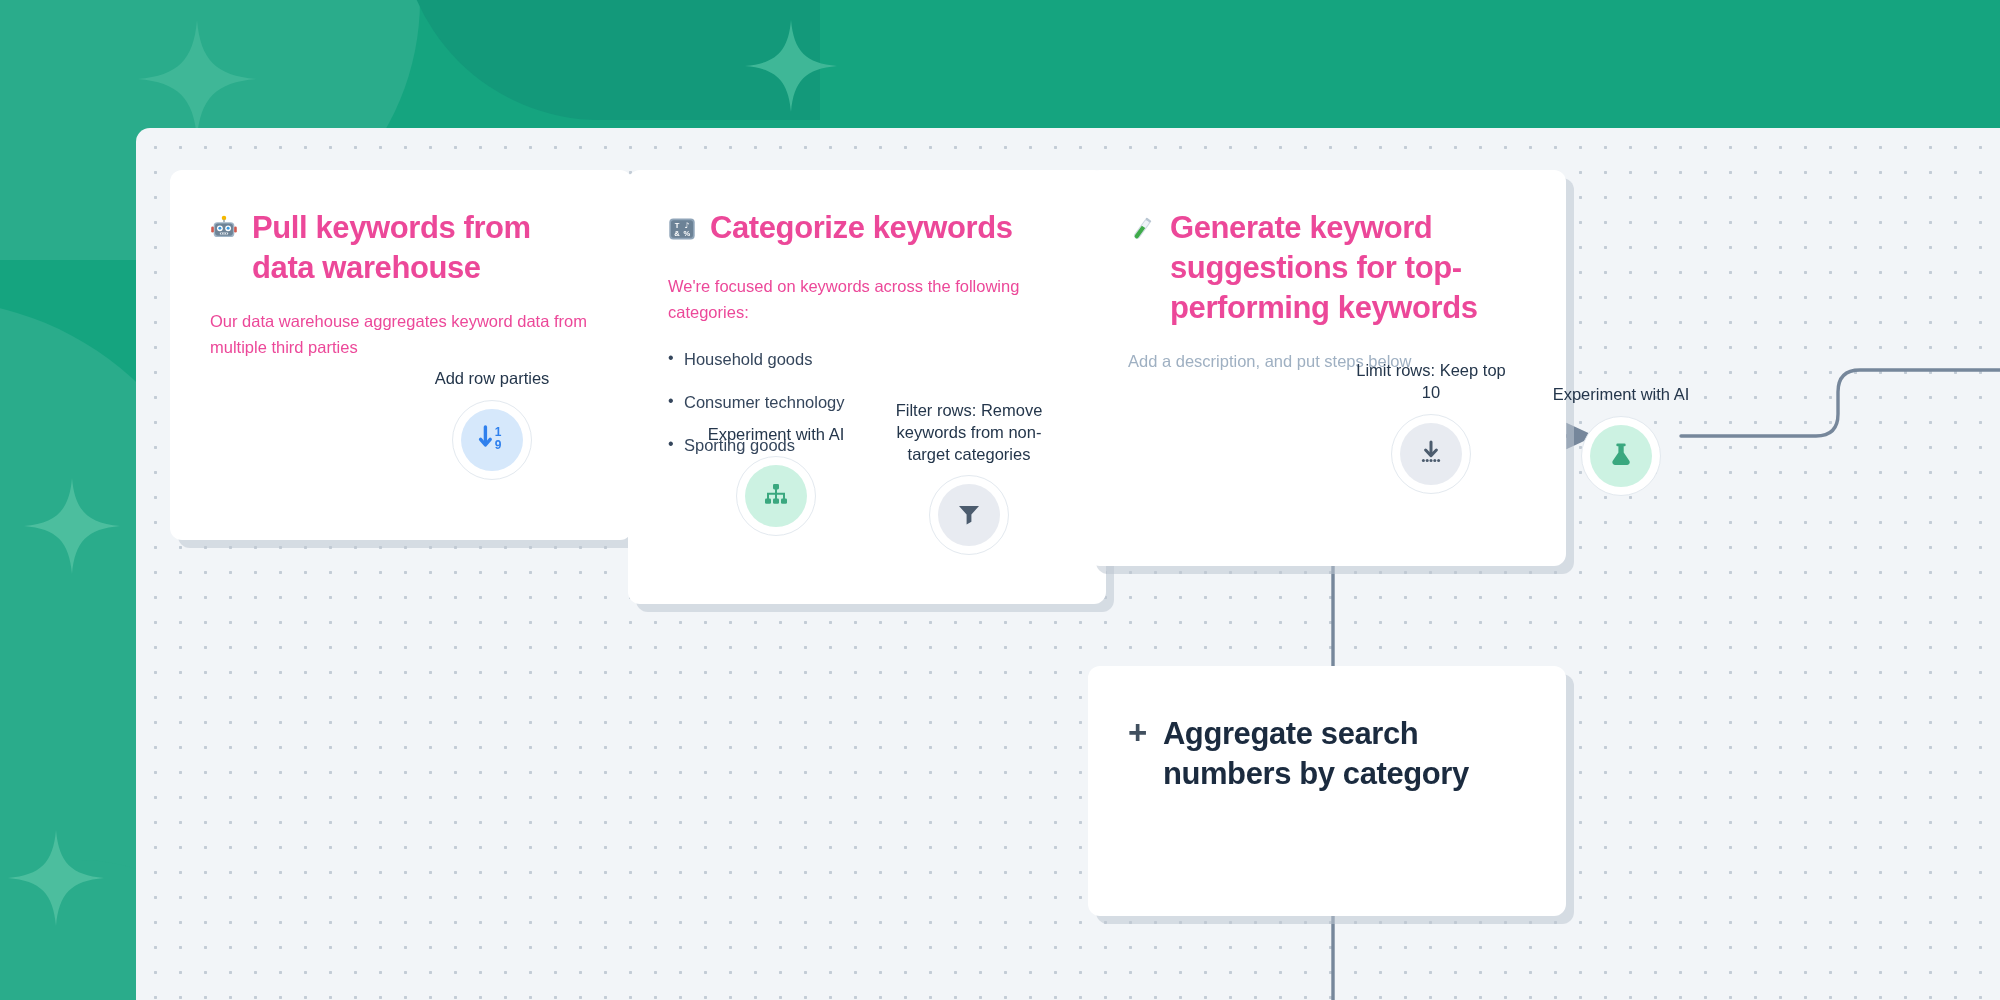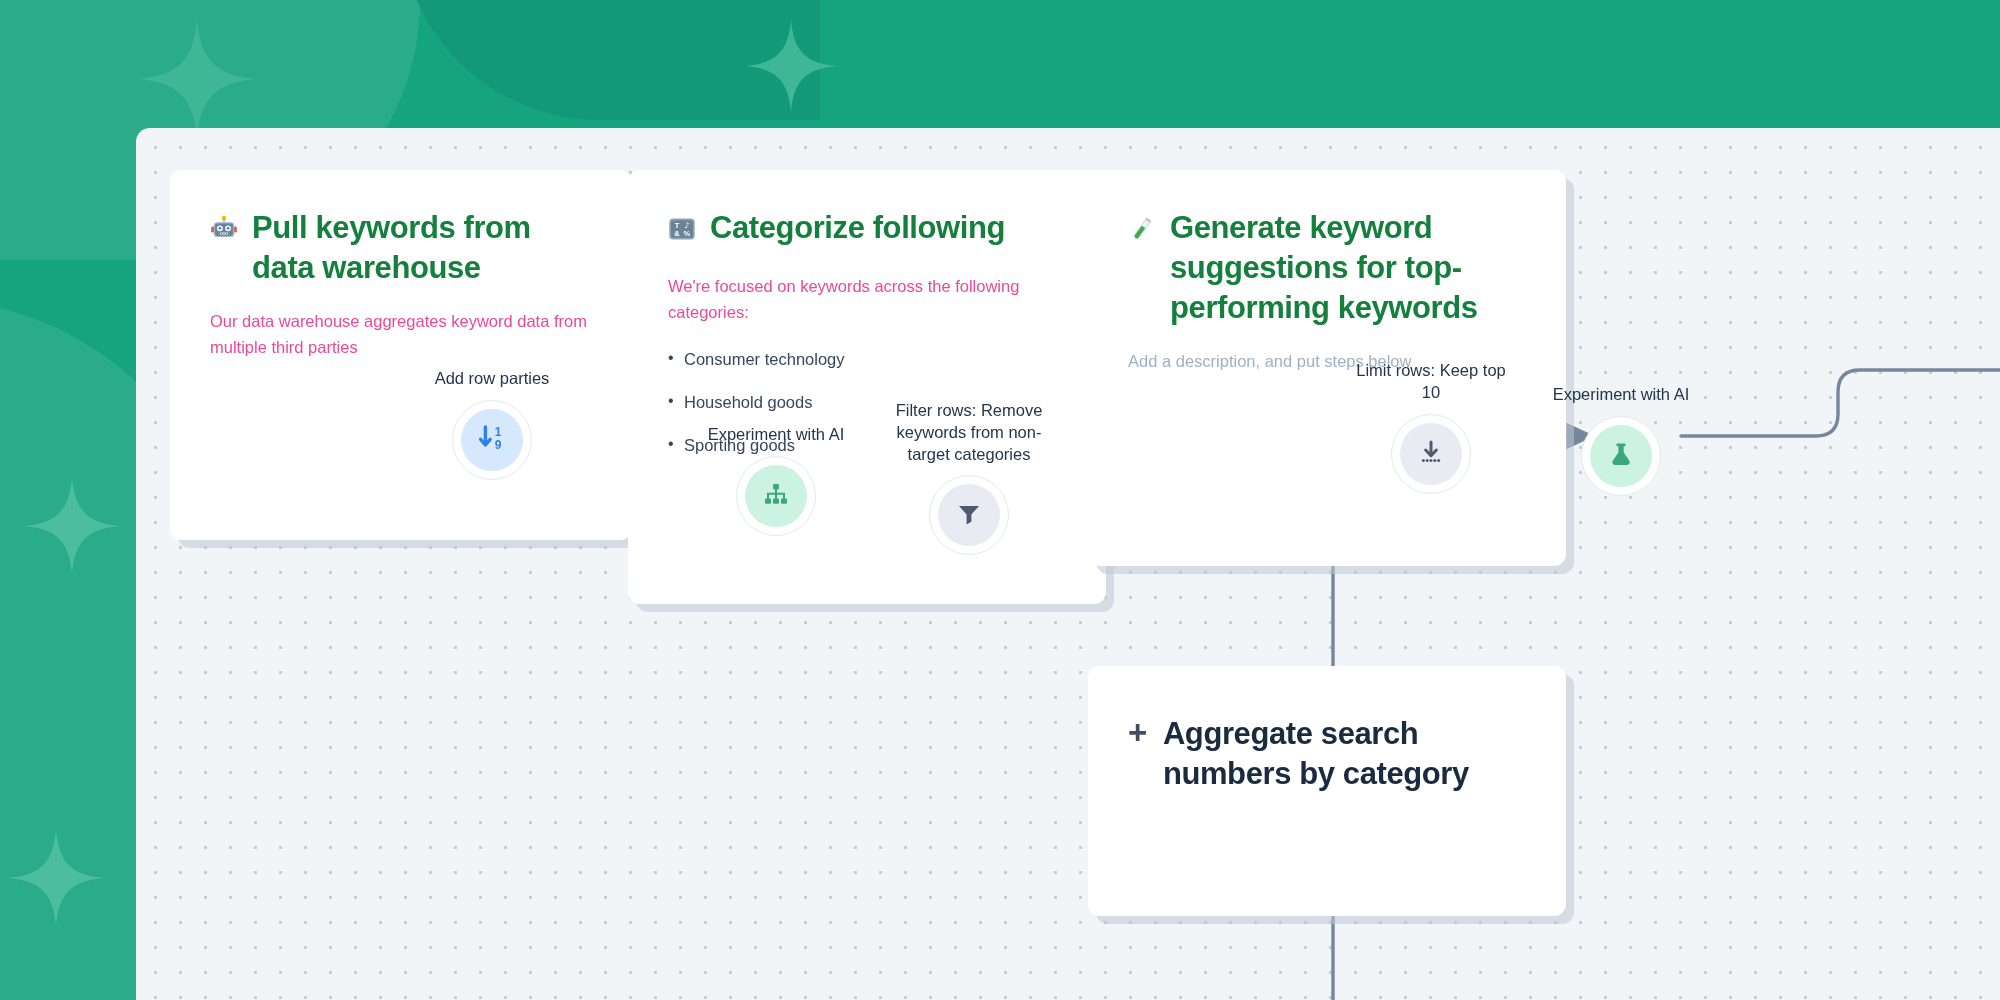--- a/index.html
+++ b/index.html
@@ -44,21 +44,21 @@
   
   .card {
     position: absolute;
     background: #ffffff;
     border-radius: 12px;
     box-shadow: 8px 8px 0 0 rgba(190, 199, 210, .55);
   }
   .card-inner { padding: 38px 40px 0 40px; }
 
   .card-title {
-    font-size: 31px; font-weight: 700; color: #15803d;
+    font-size: 31px; font-weight: 700; color: #ec4899;
     line-height: 1.29; letter-spacing: -.4px;
     display: flex; align-items: flex-start; gap: 14px;
   }
   .title-emoji-svg { flex: none; margin-top: 5px; }
 
   .card-desc {
     margin-top: 20px;
     font-size: 16.5px; color: #ec4899; line-height: 1.58;
     max-width: 420px;
   }
@@ -221,26 +221,26 @@
           <span class="title-emoji-svg">
             <svg width="28" height="28" viewBox="0 0 32 32">
               <rect x="1.5" y="4" width="29" height="24" rx="4.6" fill="#8fa4b8"></rect>
               <rect x="3.4" y="5.9" width="25.2" height="20.2" rx="3.2" fill="#6c8296"></rect>
               <text x="10" y="15.4" font-family="Liberation Sans, sans-serif" font-size="8.6" font-weight="700" fill="#ffffff" text-anchor="middle">T</text>
               <text x="21.4" y="15.4" font-family="DejaVu Sans, sans-serif" font-size="9" fill="#ffffff" text-anchor="middle">♪</text>
               <text x="10" y="24.4" font-family="Liberation Sans, sans-serif" font-size="8.6" font-weight="700" fill="#ffffff" text-anchor="middle">&amp;</text>
               <text x="21.4" y="24.4" font-family="Liberation Sans, sans-serif" font-size="8.6" font-weight="700" fill="#ffffff" text-anchor="middle">%</text>
             </svg>
           </span>
-          <span>Categorize following</span>
+          <span>Categorize keywords</span>
         </div>
         <div class="card-desc">We're focused on keywords across the following categories:</div>
         <ul class="bullets">
+          <li>Household goods</li>
           <li>Consumer technology</li>
-          <li>Household goods</li>
           <li>Sporting goods</li>
         </ul>
       </div>
 
       <div class="step" style="left:63px; top:254px;">
         <div class="step-label">Experiment with AI</div>
         <div class="step-node">
           <div class="node-circle">
             <div class="disc mint">
               <span>

